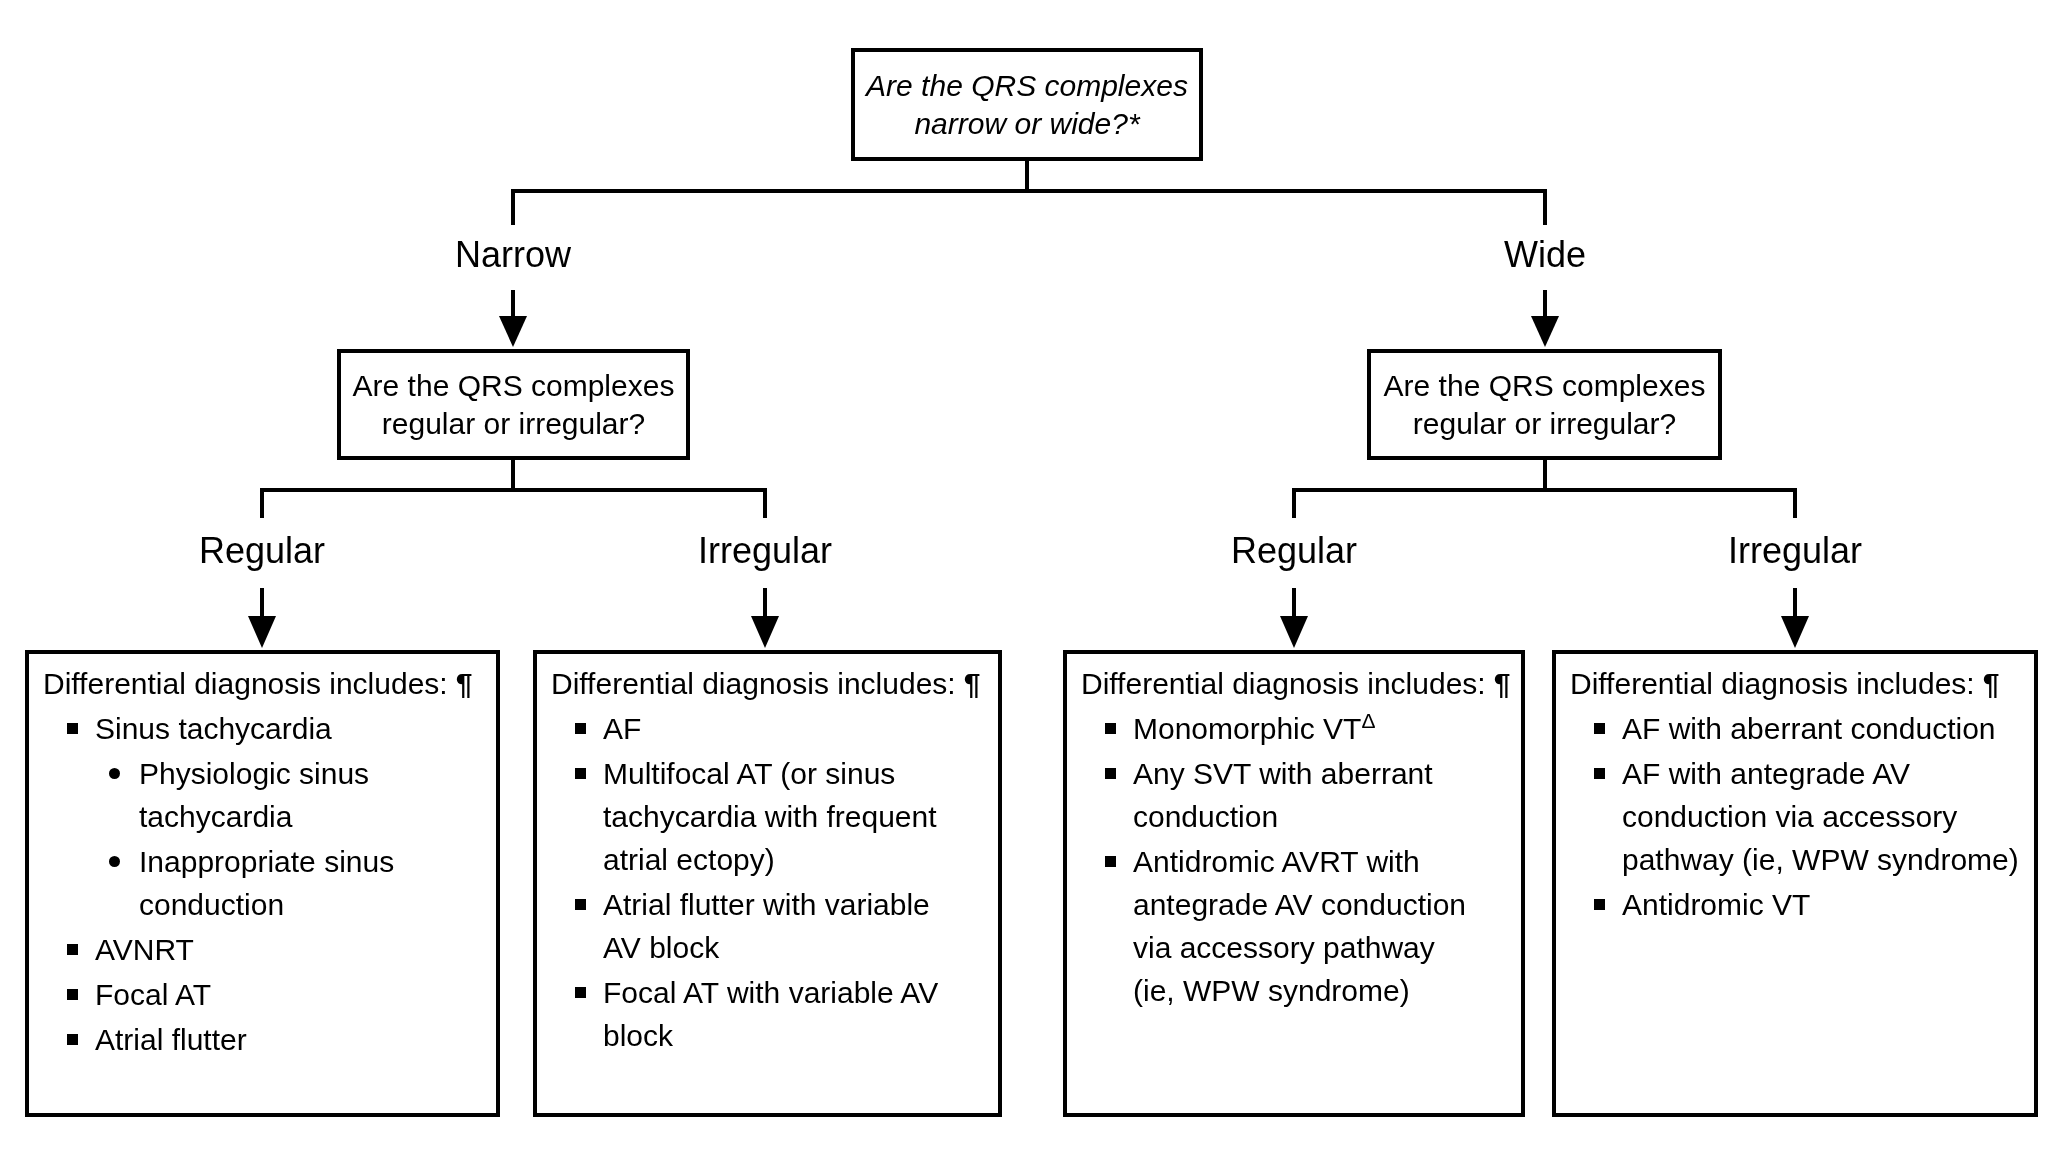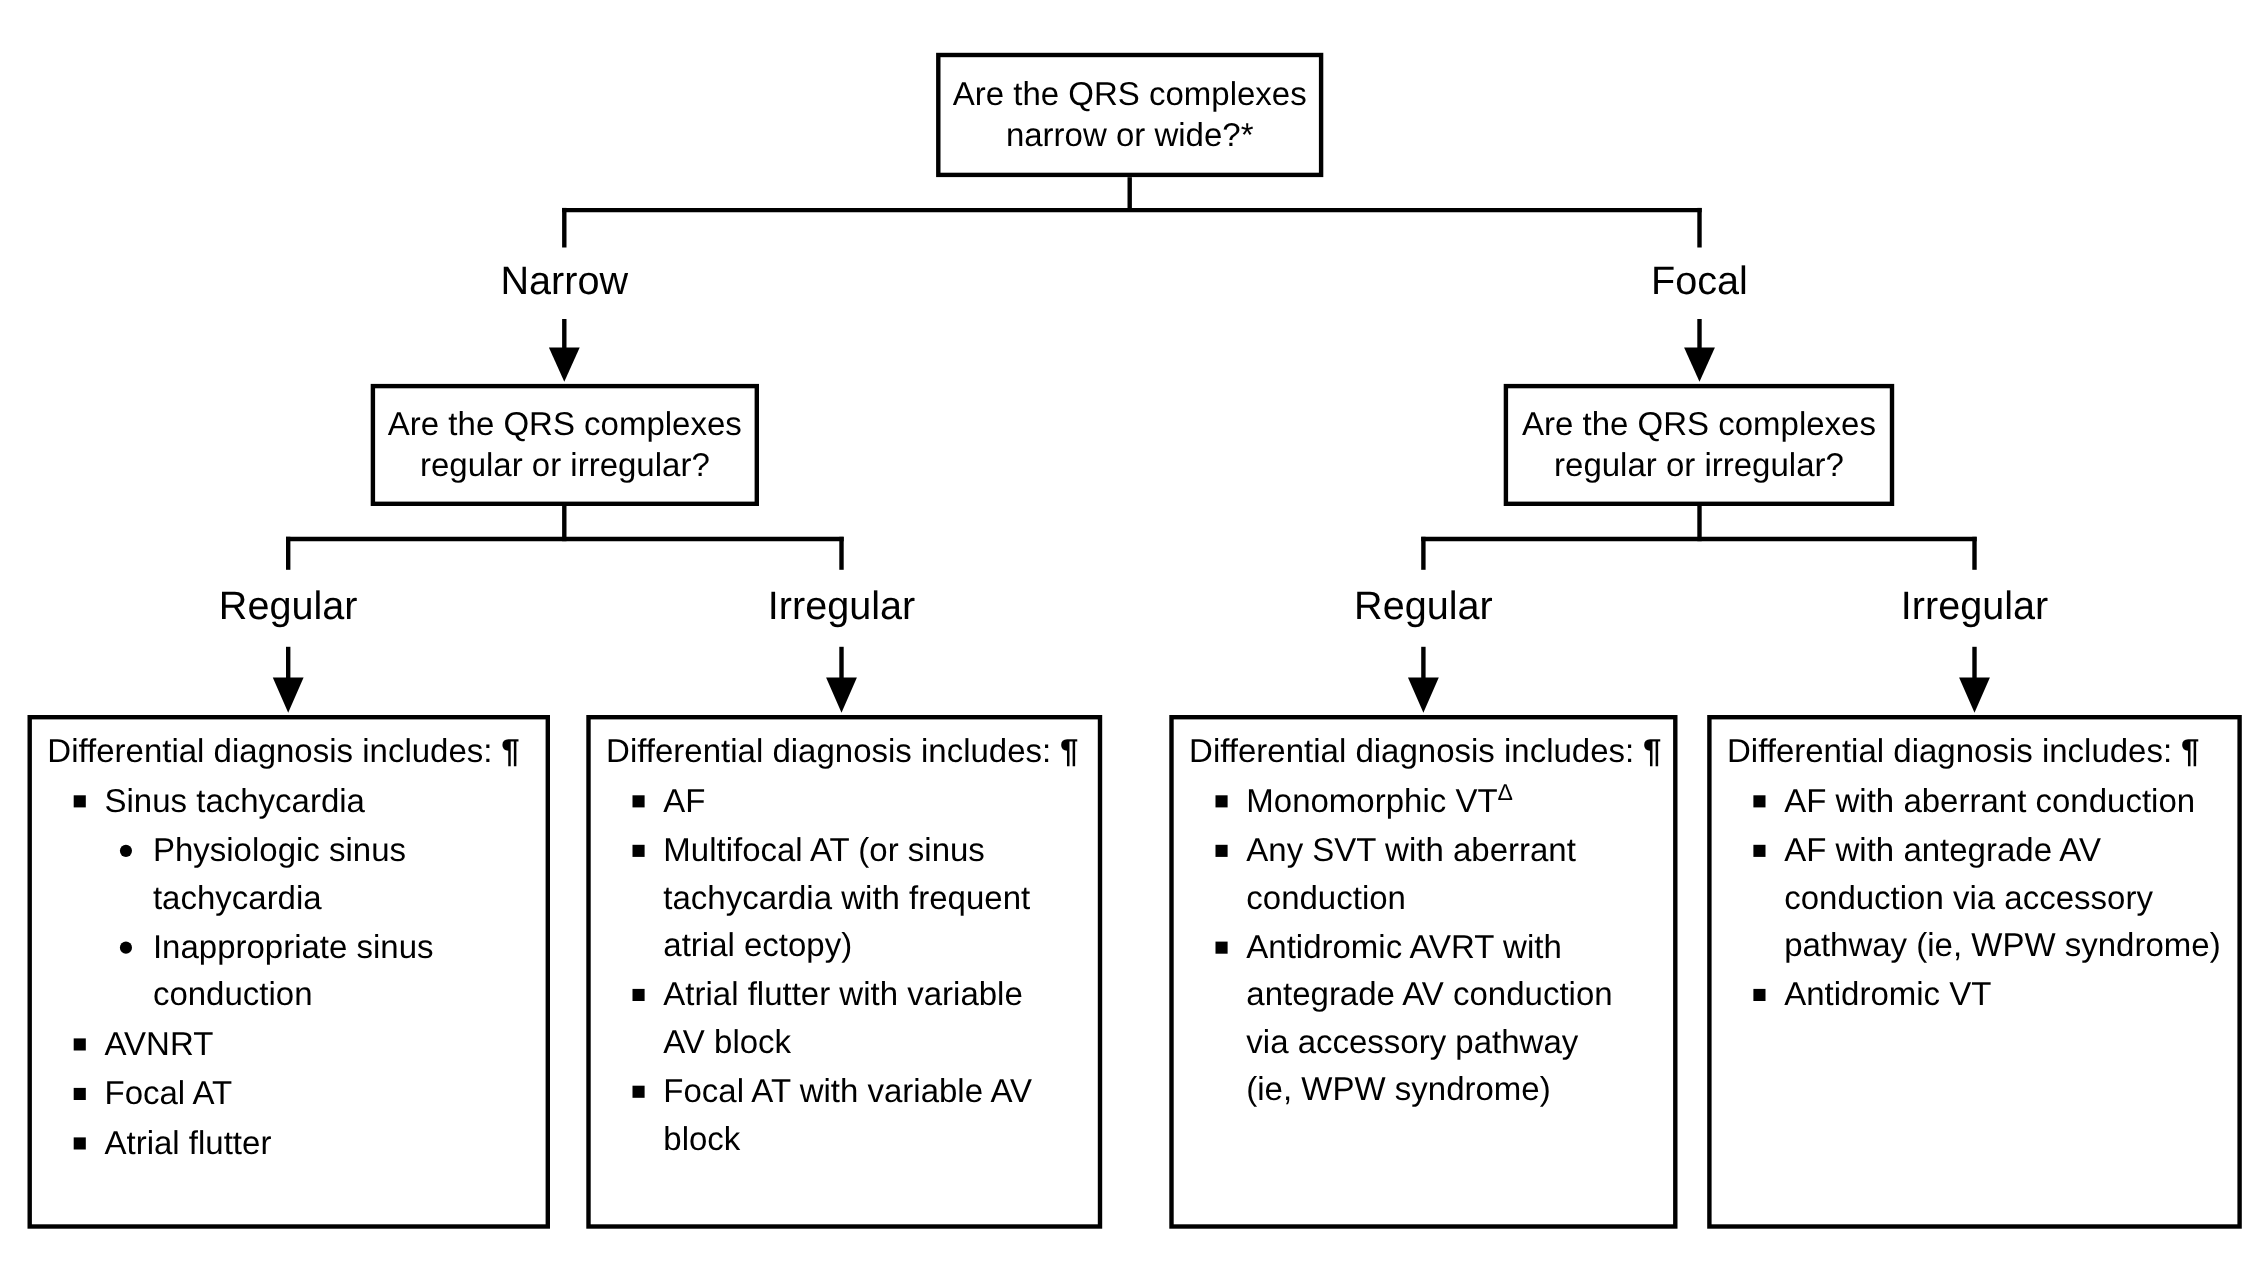--- a/index.html
+++ b/index.html
@@ -68,26 +68,26 @@
     <g fill="#000" stroke="none">
       <polygon data-name="arrow-down-icon" points="499,316 527,316 513,347"></polygon>
       <polygon data-name="arrow-down-icon" points="1531,316 1559,316 1545,347"></polygon>
       <polygon data-name="arrow-down-icon" points="248,616 276,616 262,648"></polygon>
       <polygon data-name="arrow-down-icon" points="751,616 779,616 765,648"></polygon>
       <polygon data-name="arrow-down-icon" points="1280,616 1308,616 1294,648"></polygon>
       <polygon data-name="arrow-down-icon" points="1781,616 1809,616 1795,648"></polygon>
     </g>
   </svg>
 
-  <div class="qbox" style="left:851px;top:48px;width:352px;height:113px;" data-name="root-question-box">
+  <div class="qbox" style="left:851px;top:48px;width:352px;height:113px;font-style:italic;" data-name="root-question-box">
     <div data-name="root-question-text"><span>Are the QRS complexes narrow or wide?</span><span data-name="footnote-asterisk">*</span></div>
   </div>
 
   <div class="branch-label" style="left:513px;top:236px;" data-name="branch-label-narrow">Narrow</div>
-  <div class="branch-label" style="left:1545px;top:236px;" data-name="branch-label-wide">Focal</div>
+  <div class="branch-label" style="left:1545px;top:236px;" data-name="branch-label-wide">Wide</div>
 
   <div class="qbox" style="left:337px;top:349px;width:353px;height:111px;" data-name="decision-box-narrow">
     <div data-name="decision-question-text">Are the QRS complexes regular or irregular?</div>
   </div>
   <div class="qbox" style="left:1367px;top:349px;width:355px;height:111px;" data-name="decision-box-wide">
     <div data-name="decision-question-text">Are the QRS complexes regular or irregular?</div>
   </div>
 
   <div class="branch-label" style="left:262px;top:532px;" data-name="branch-label-narrow-regular">Regular</div>
   <div class="branch-label" style="left:765px;top:532px;" data-name="branch-label-narrow-irregular">Irregular</div>

